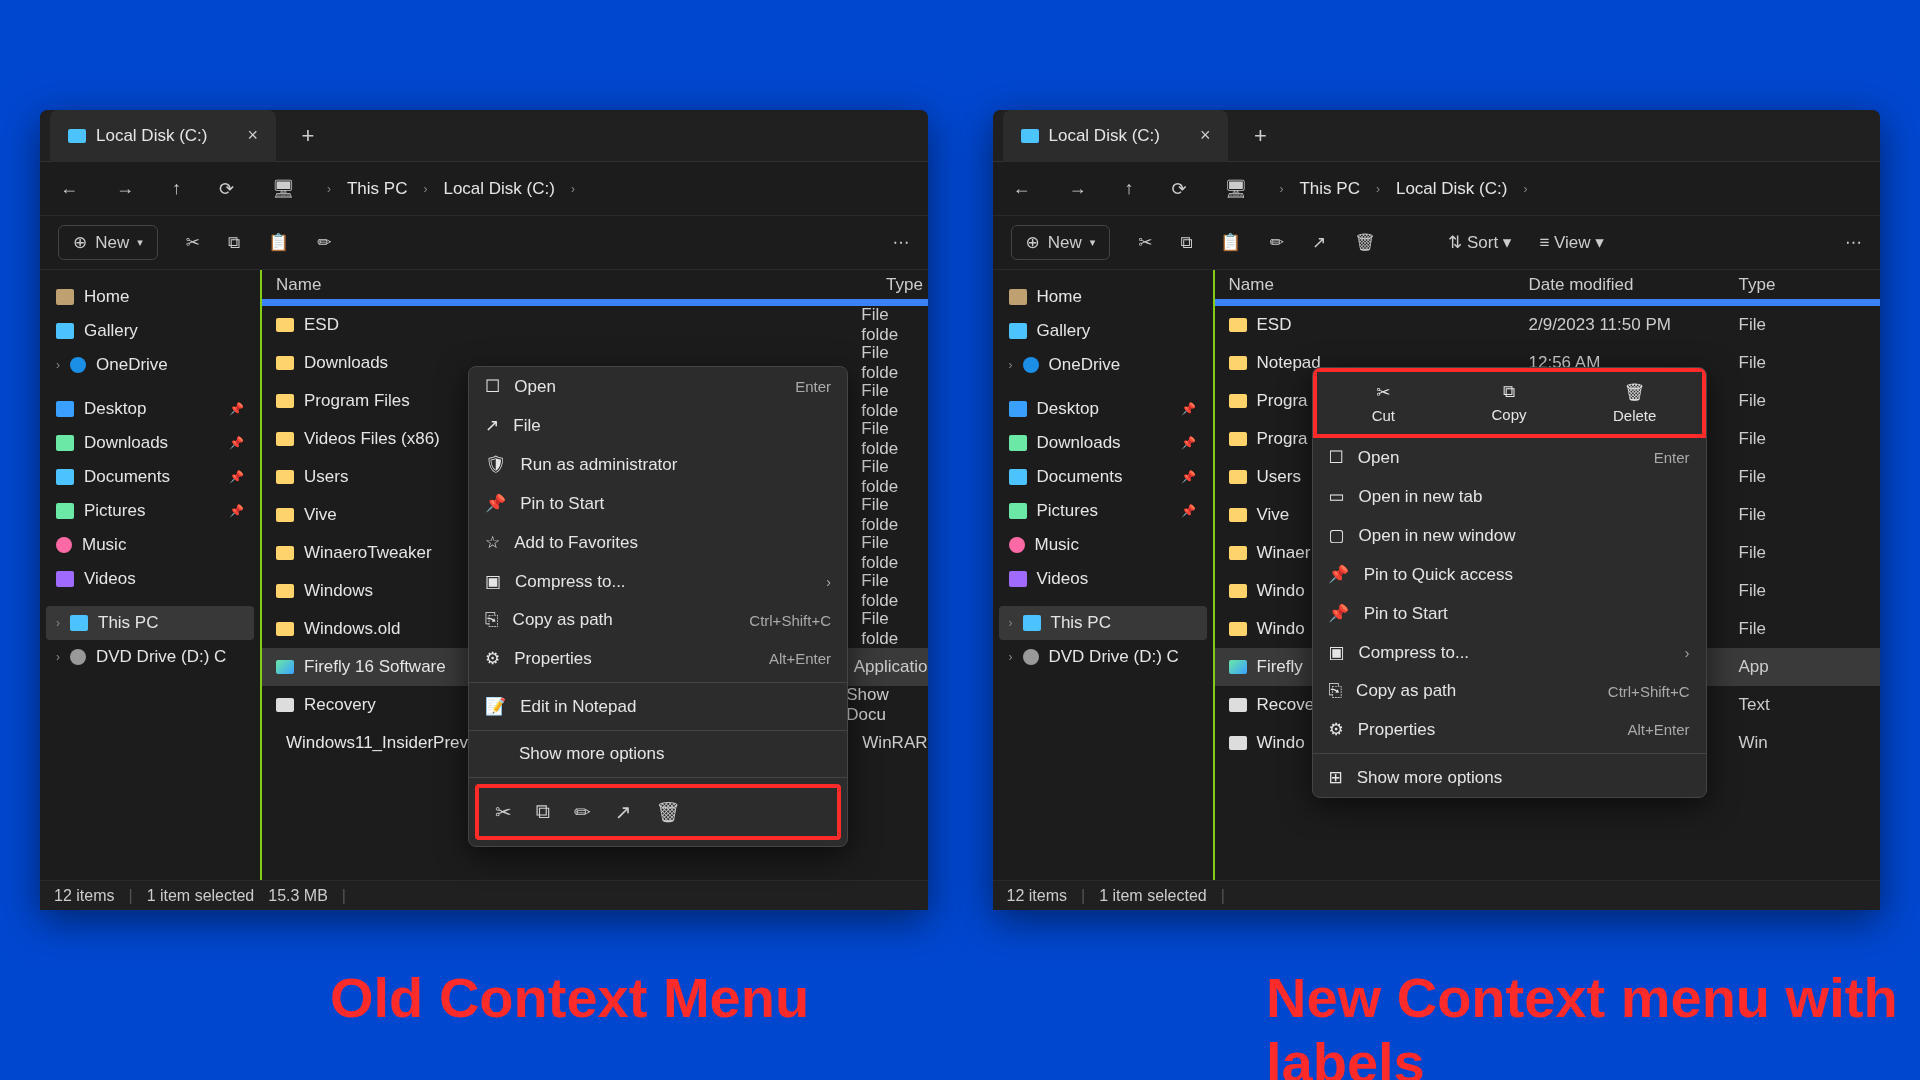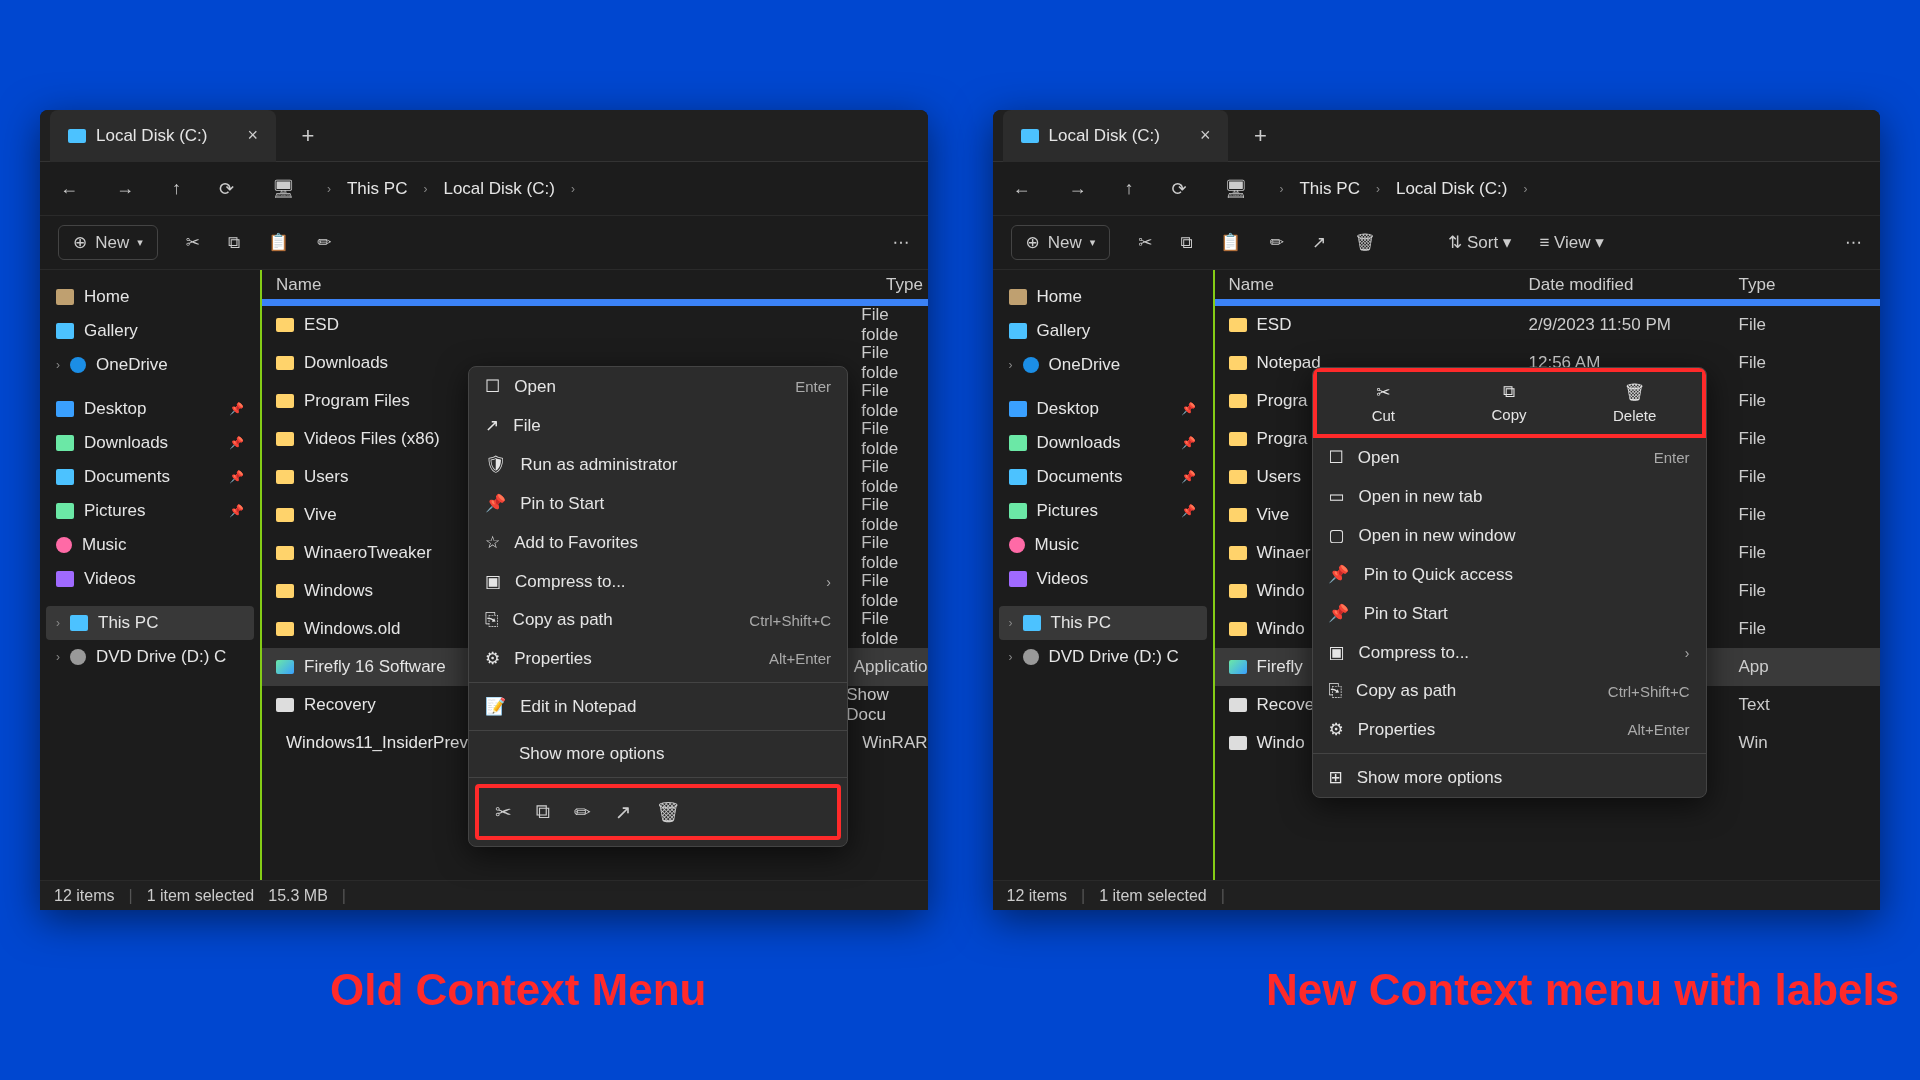--- a/index.html
+++ b/index.html
@@ -45,21 +45,21 @@
 .mitem .mlab{flex:1;}
 .mitem .sc{color:#aaa;font-size:15px;}
 .mitem .sub{color:#aaa;font-size:14px;}
 .msep{height:1px;background:#444;margin:4px 0;}
 .iconrow{display:flex;gap:24px;padding:12px 16px;}
 .iconrow span{color:#ccc;font-size:20px;}
 .highlight{border:4px solid #ff2a2a;}
 .iconcol{display:flex;flex-direction:column;align-items:center;gap:4px;min-width:58px;color:#e5e5e5;}
 .iconcol .lbl{font-size:15px;}
 .toprow{display:flex;padding:10px 8px;gap:8px;}
-.caption{position:absolute;color:#ff2a2a;font-size:44px;font-weight:bold;}
+.caption{position:absolute;color:#ff2a2a;font-size:56px;font-weight:bold;}
 .cap1{left:330px;top:965px;}
 .cap2{left:1266px;top:965px;}
 .sbicon{width:18px;height:16px;display:inline-block;border-radius:2px;}
 .i-home{background:#bfa070;}
 .i-gallery{background:#4cc2ff;}
 .i-od{background:#1b8ee6;border-radius:50%;width:16px;height:16px;}
 .i-desk{background:#3aa0ff;}
 .i-dl{background:#6be8a6;}
 .i-doc{background:#4cc2ff;}
 .i-pic{background:#6be8a6;}

